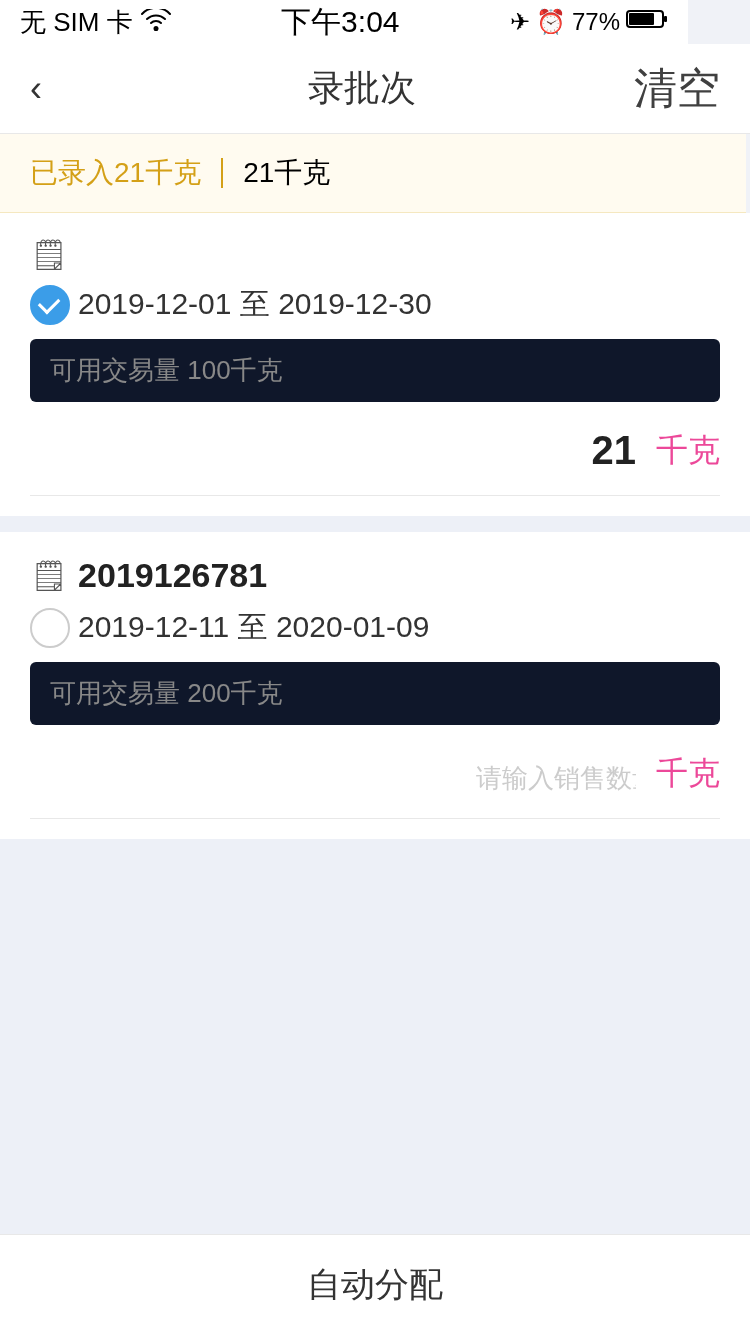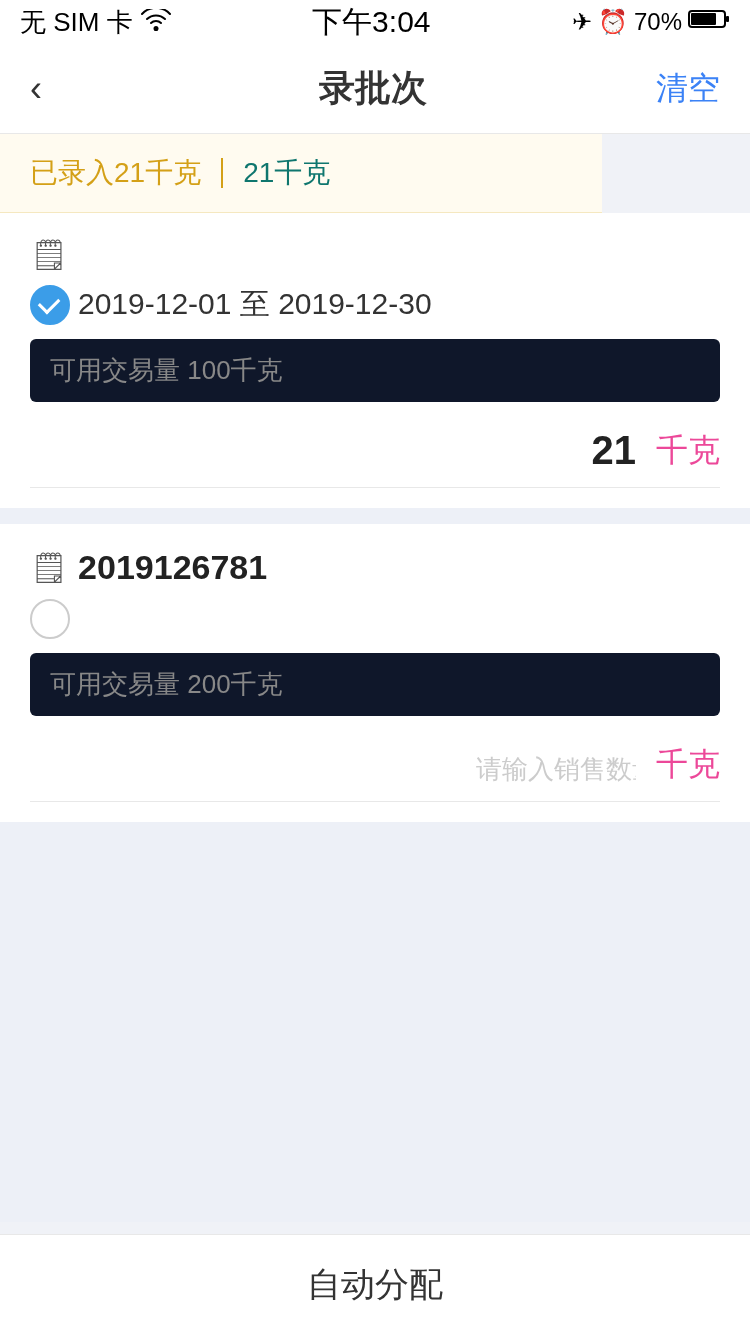--- a/index.html
+++ b/index.html
@@ -8,21 +8,21 @@
     body {
       width: 750px;
       min-height: 1334px;
       font-family: -apple-system, "PingFang SC", "Helvetica Neue", sans-serif;
       background: #f0f2f7;
       overflow-x: hidden;
     }
 
     
     .status-bar {
-      width: 750px;
+      width: 688px;
       height: 44px;
       background: #fff;
       display: flex;
       align-items: center;
       justify-content: space-between;
       padding: 0 20px;
       font-size: 28px;
     }
     .status-left {
       display: flex;
@@ -56,51 +56,51 @@
       border-bottom: 1px solid #e8e8e8;
     }
     .nav-back {
       font-size: 36px;
       color: #333;
       cursor: pointer;
       width: 60px;
     }
     .nav-title {
       font-size: 36px;
-      font-weight: 700;
+      font-weight: 400;
       color: #333;
     }
     .nav-clear {
-      font-size: 32px;
-      color: #3b82f6;
+      font-size: 43px;
+      color: #404040;
       cursor: pointer;
     }
 
     
     .info-banner {
-      width: 602px;
+      width: 746px;
       background: #fffbf0;
       padding: 20px 30px;
       display: flex;
       align-items: center;
       gap: 20px;
       border-bottom: 1px solid #f5e8c0;
     }
     .info-tag {
       font-size: 28px;
       color: #d4a017;
     }
     .info-divider {
       width: 2px;
       height: 30px;
       background: #d4a017;
     }
     .info-value {
       font-size: 28px;
-      color: #0f766e;
+      color: #000000;
     }
 
     
     .card {
       background: #fff;
       margin-bottom: 0;
     }
 
     
     .batch-item {
@@ -167,21 +167,21 @@
       font-size: 26px;
       color: #888;
       margin-bottom: 16px;
     }
 
     .quantity-row {
       display: flex;
       align-items: center;
       justify-content: flex-end;
       gap: 20px;
-      padding: 10px 0 14px;
+      padding: 10px 0 22px;
       border-bottom: 1px solid #e8e8e8;
     }
     .quantity-input {
       font-size: 40px;
       font-weight: 600;
       color: #222;
       text-align: right;
       border: none;
       outline: none;
       background: transparent;
@@ -258,21 +258,21 @@
         <path d="M6 10a13 13 0 0118 0" stroke="#000" stroke-width="2" fill="none" stroke-linecap="round"></path>
         <path d="M1 5a19 19 0 0128 0" stroke="#000" stroke-width="2" fill="none" stroke-linecap="round"></path>
         <circle cx="15" cy="20" r="2" fill="#000"></circle>
       </svg>
     </span>
   </div>
   <div class="status-center">下午3:04</div>
   <div class="status-right">
     <span>✈</span>
     <span>⏰</span>
-    <span>70%</span>
+    <span>77%</span>
     <span>
       <svg width="42" height="22" viewBox="0 0 42 22">
         <rect x="1" y="3" width="36" height="16" rx="3" ry="3" fill="none" stroke="#000" stroke-width="2"></rect>
         <rect x="3" y="5" width="25" height="12" rx="1" fill="#000"></rect>
         <rect x="38" y="8" width="3" height="6" rx="1" fill="#000"></rect>
       </svg>
     </span>
   </div>
 </div>
 
@@ -309,20 +309,21 @@
 
   <div class="item-divider"></div>
 
   <div class="batch-item card">
     <div class="batch-header">
       <span class="batch-icon">🗒</span>
       <span class="batch-id">2019126781</span>
     </div>
     <div class="batch-date-row">
       <div class="radio-circle"></div>
+      <span class="batch-date">2019-12-11 至 2020-01-09</span>
     </div>
     <div class="available-box">
       <span>可用交易量 200千克</span>
     </div>
     <div class="quantity-row">
       <input class="quantity-input" type="text" value="" placeholder="请输入销售数量" style="">
       <span class="quantity-unit">千克</span>
     </div>
   </div>
 

